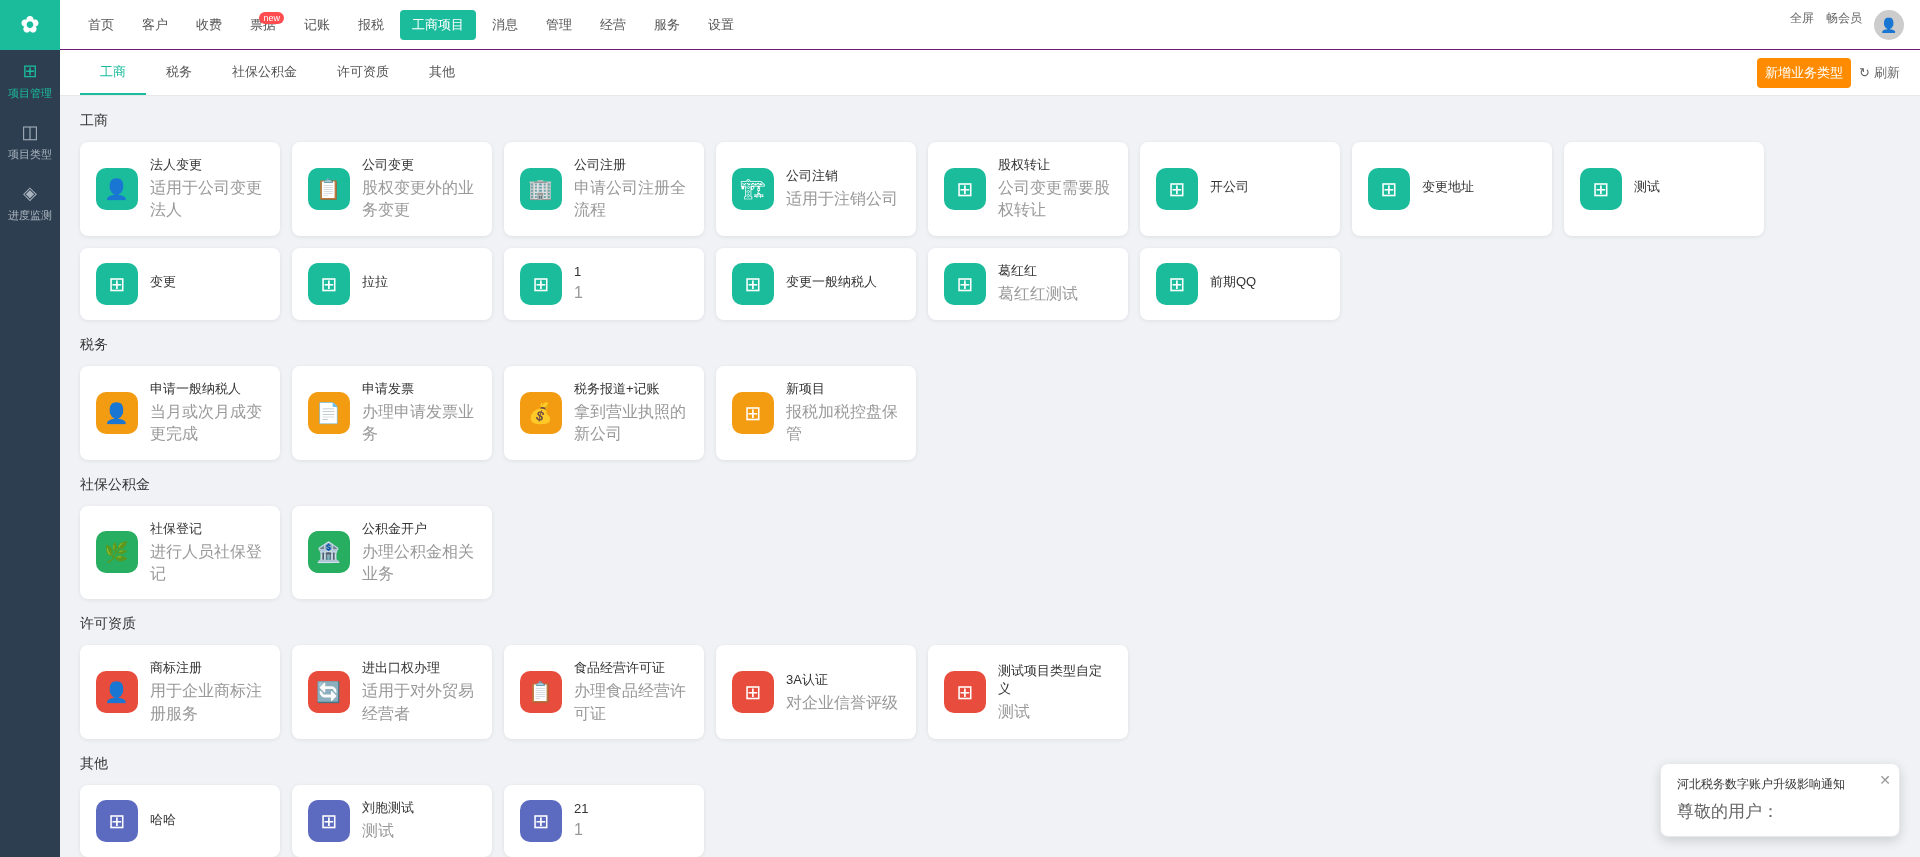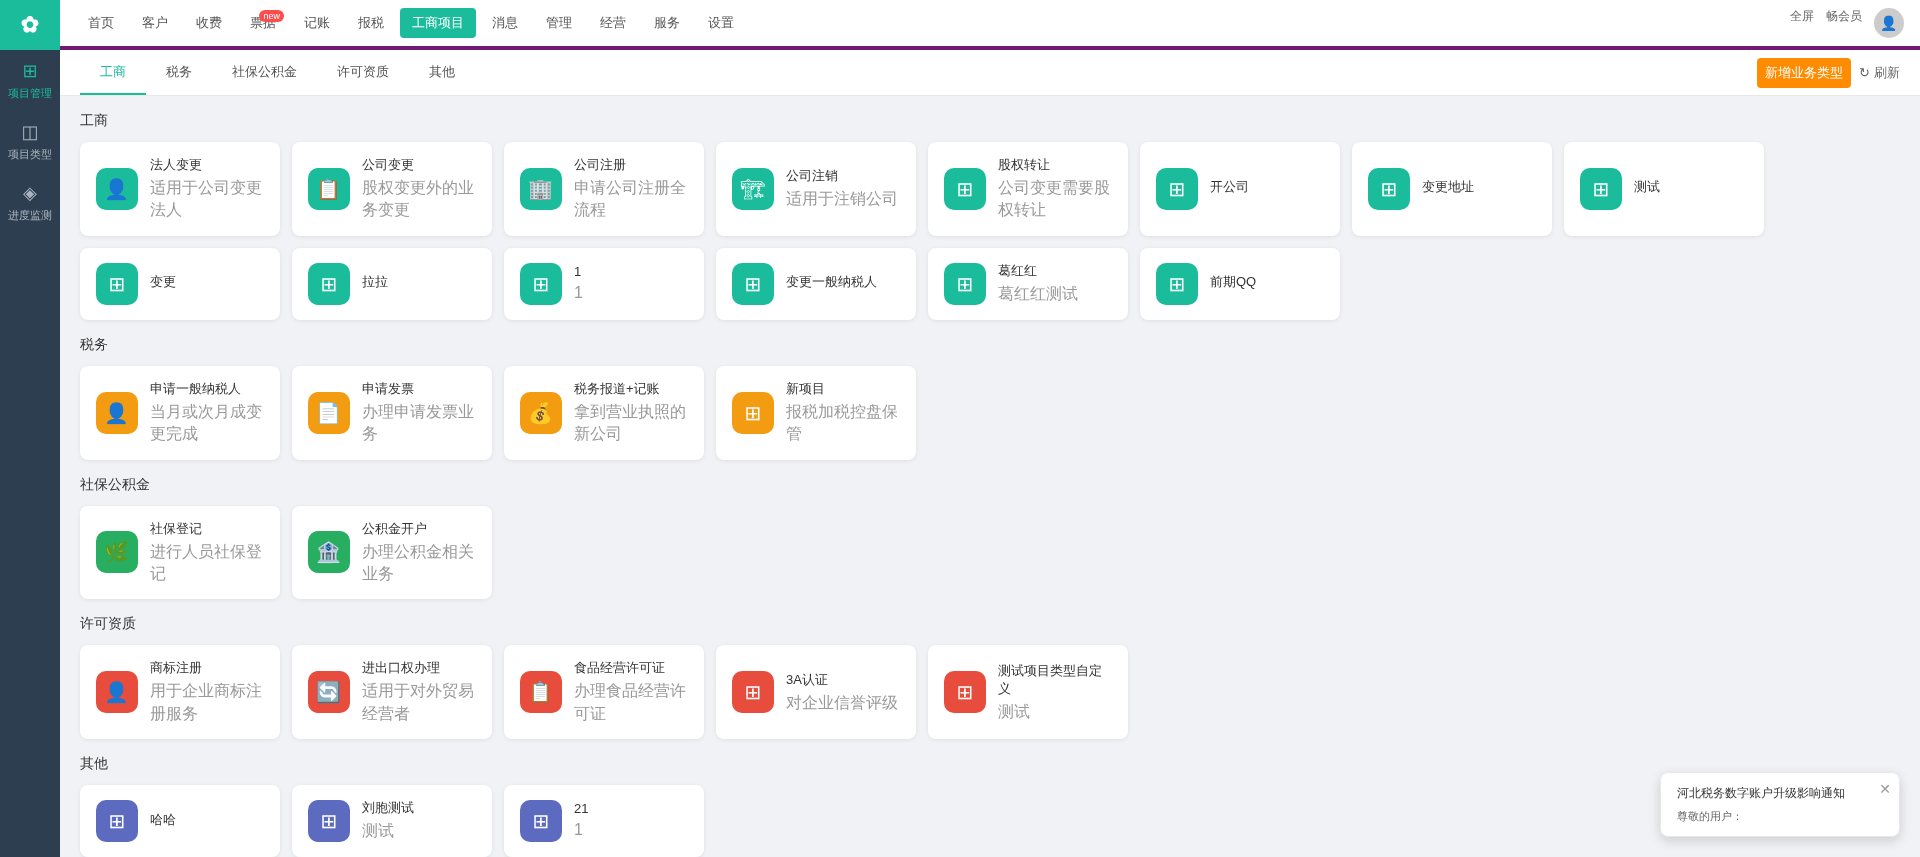--- a/index.html
+++ b/index.html
@@ -46,21 +46,21 @@
       flex: 1;
       display: flex;
       flex-direction: column;
       overflow: hidden;
     }
 
     
     .topnav {
       height: 50px;
       background: #fff;
-      border-bottom: 4px solid #701a75;
+      border-bottom: 1px solid #701a75;
       display: flex;
       align-items: center;
       padding: 0 16px;
       gap: 4px;
       flex-shrink: 0;
     }
     .topnav-item {
       padding: 6px 12px;
       cursor: pointer;
       color: #555;
@@ -259,21 +259,21 @@
       color: #999;
       font-size: 14px;
     }
     .notification-title {
       font-weight: 500;
       font-size: 12px;
       margin-bottom: 6px;
       padding-right: 16px;
     }
     .notification-text {
-      font-size: 11px;
+      font-size: 17px;
       color: #666;
       line-height: 1.5;
     }
   </style>
 </head>
 <body>
 
 <div class="sidebar">
   <div class="sidebar-logo">✿</div>
   <div class="sidebar-item active">

